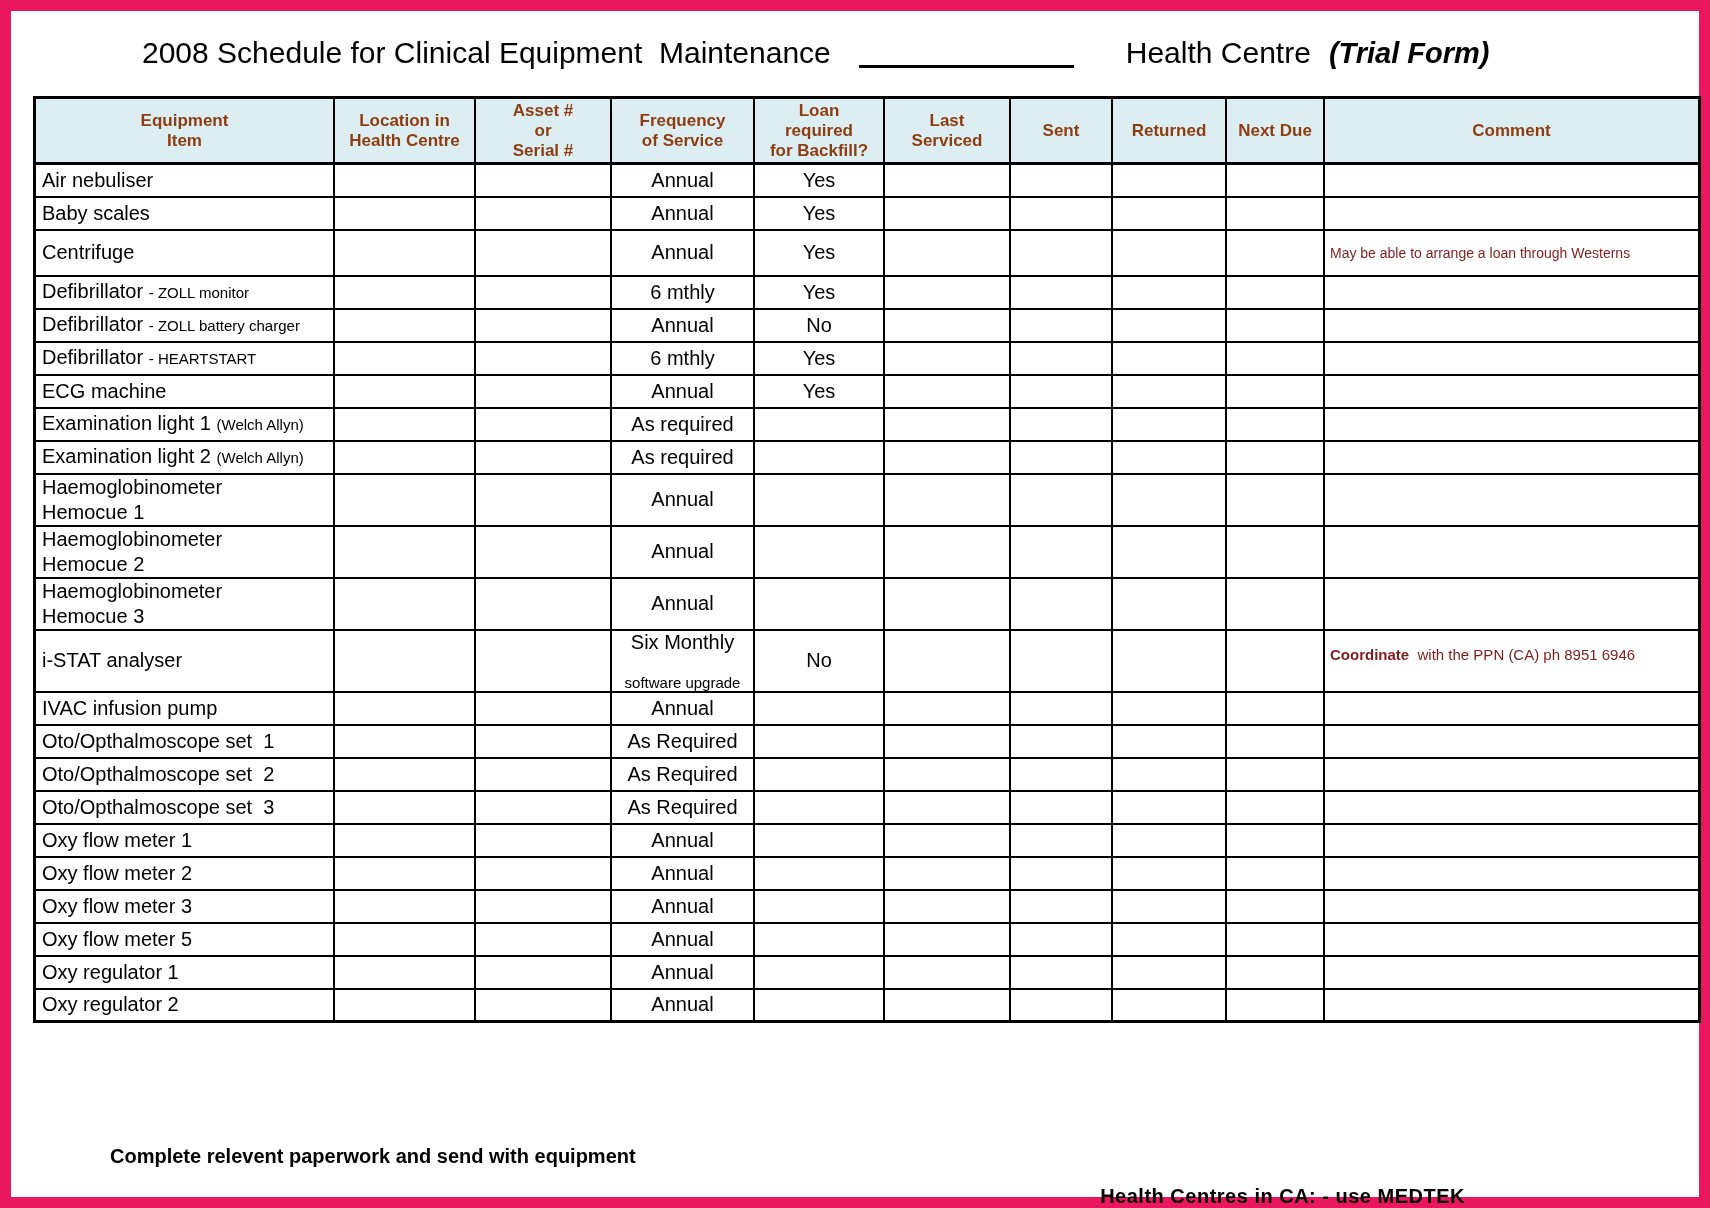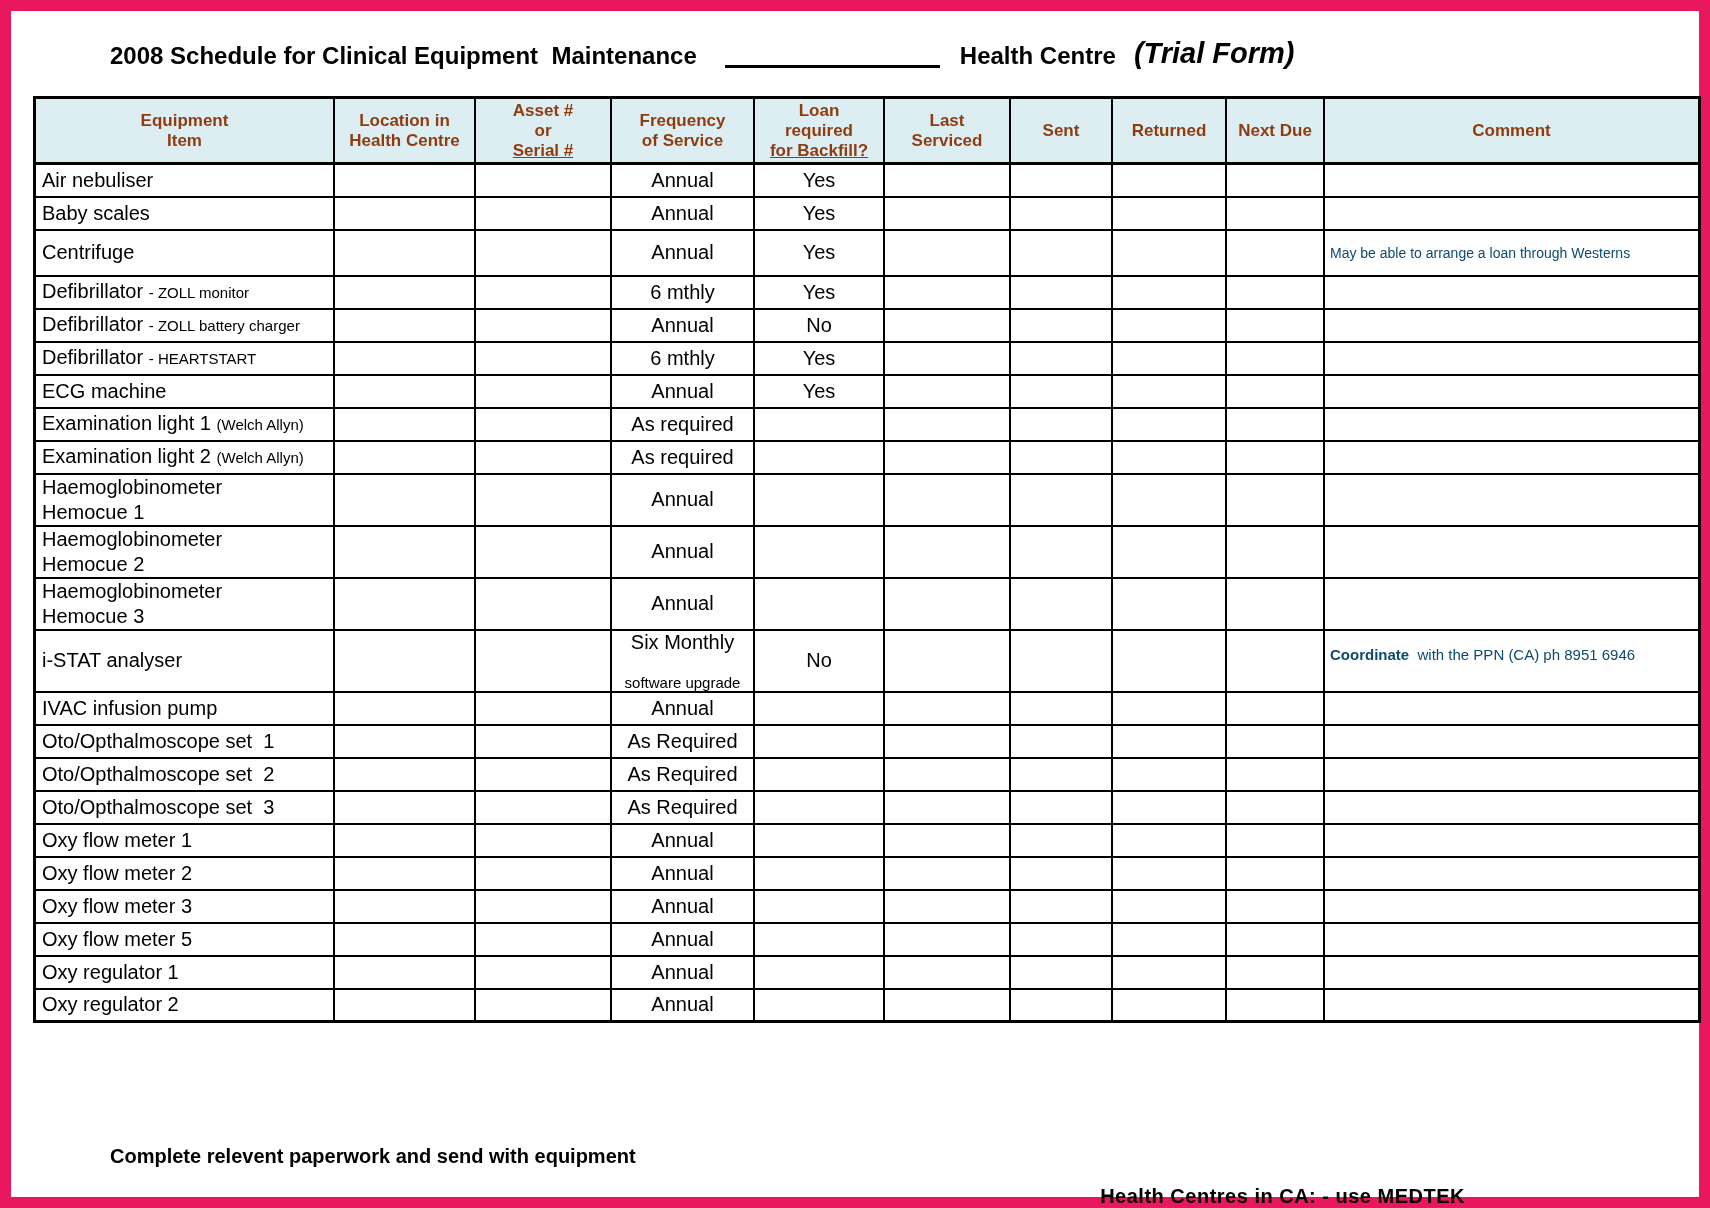--- a/index.html
+++ b/index.html
@@ -22,21 +22,21 @@
     background:#fff;
     box-sizing:border-box;
   }
   
   .title-row{
     position:absolute;left:99px;top:22px;
     display:flex;align-items:flex-end;
     white-space:pre;
   }
   .title-row span{line-height:1.15;}
-  .title-main,.title-suffix{font-size:24px;font-weight:bold;color:#000;}
+  .title-main,.title-suffix{font-size:30px;font-weight:normal;color:#000;margin-left:32px;}
   .title-blank{
     display:inline-block;width:215px;height:32px;
     border-bottom:3px solid #000;
     margin:0 20px 2px 28px;
   }
   .title-note{font-size:29px;font-weight:bold;font-style:italic;margin-left:18px;}
   
   table.sched{
     position:absolute;left:22px;top:85px;
     width:1644px;
@@ -50,38 +50,38 @@
   }
   .sched thead tr{height:66px;}
   .sched thead th{
     background:var(--hbg);
     color:var(--htxt);
     font-size:17px;font-weight:bold;
     text-align:center;vertical-align:middle;
     line-height:20px;
     border-bottom:3px solid var(--grid);
   }
-  .sched thead th .u{text-decoration:underline;}
+  .sched thead th .u{}
   tr.h1{height:33px;margin-left:40px;}
   tr.h2{height:52px;}
   tr.h3{height:62px;}
   td.eq{
     text-align:left;vertical-align:middle;
     font-size:20px;color:#000;
     padding-left:6px;line-height:25px;
   }
   .eq-name{white-space:pre;}
   .sub{font-size:15px;white-space:pre;}
   td.center{
     text-align:center;vertical-align:middle;
     font-size:20px;color:#000;line-height:23px;
   }
   .freq2{display:block;font-size:15px;line-height:17px;margin-top:20px;}
   td.comment{
-    font-size:14px;color:#0c4a6e;
+    font-size:14px;color:#7f1d1d;
     text-align:left;vertical-align:middle;
     padding:14px 5px;line-height:16px;
   }
   td.comment span{white-space:pre-wrap;}
   td.comment.icmt{
     vertical-align:top;
     font-size:15px;line-height:19px;
   }
   .c-emph{font-weight:bold;}
   

